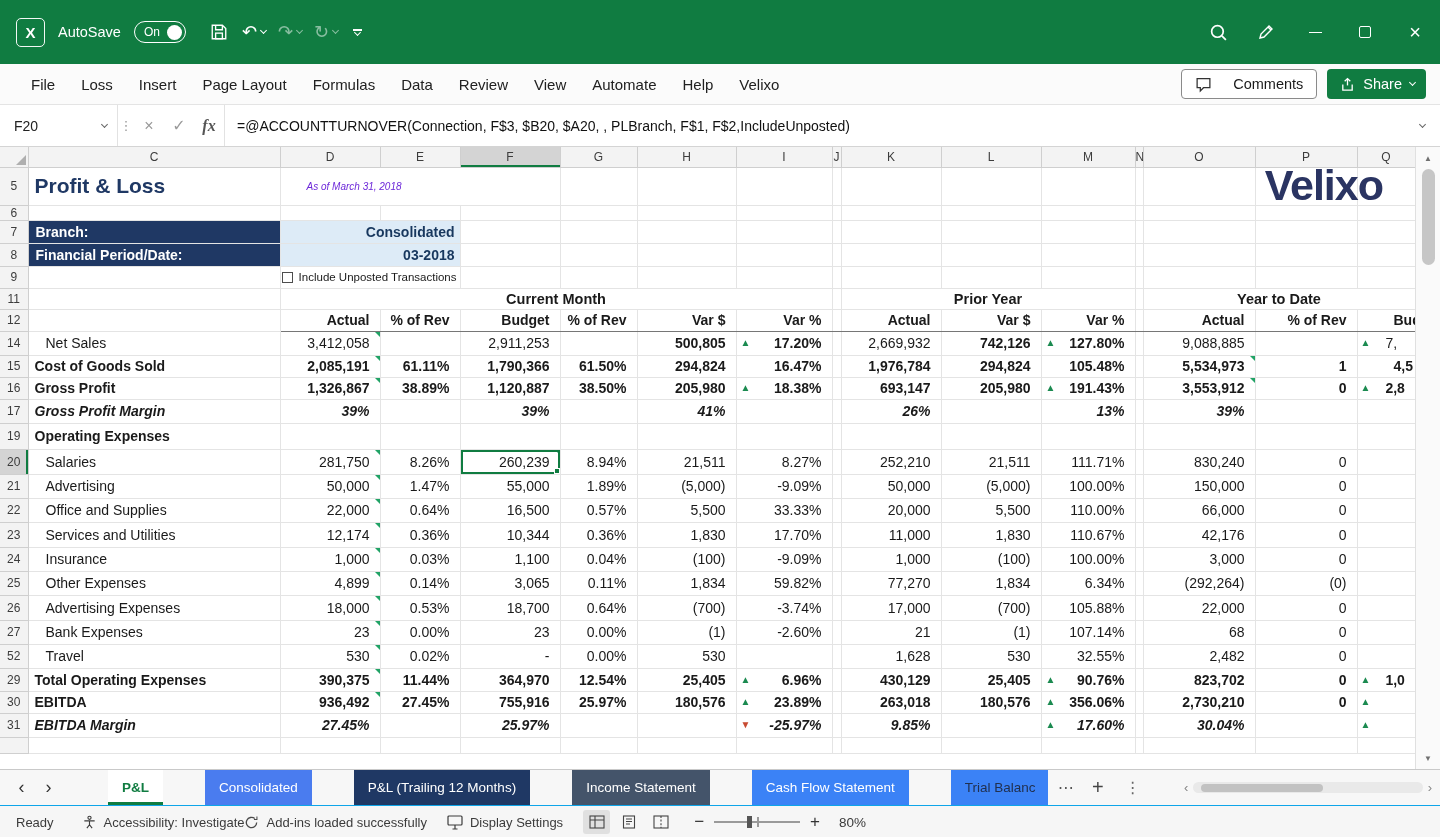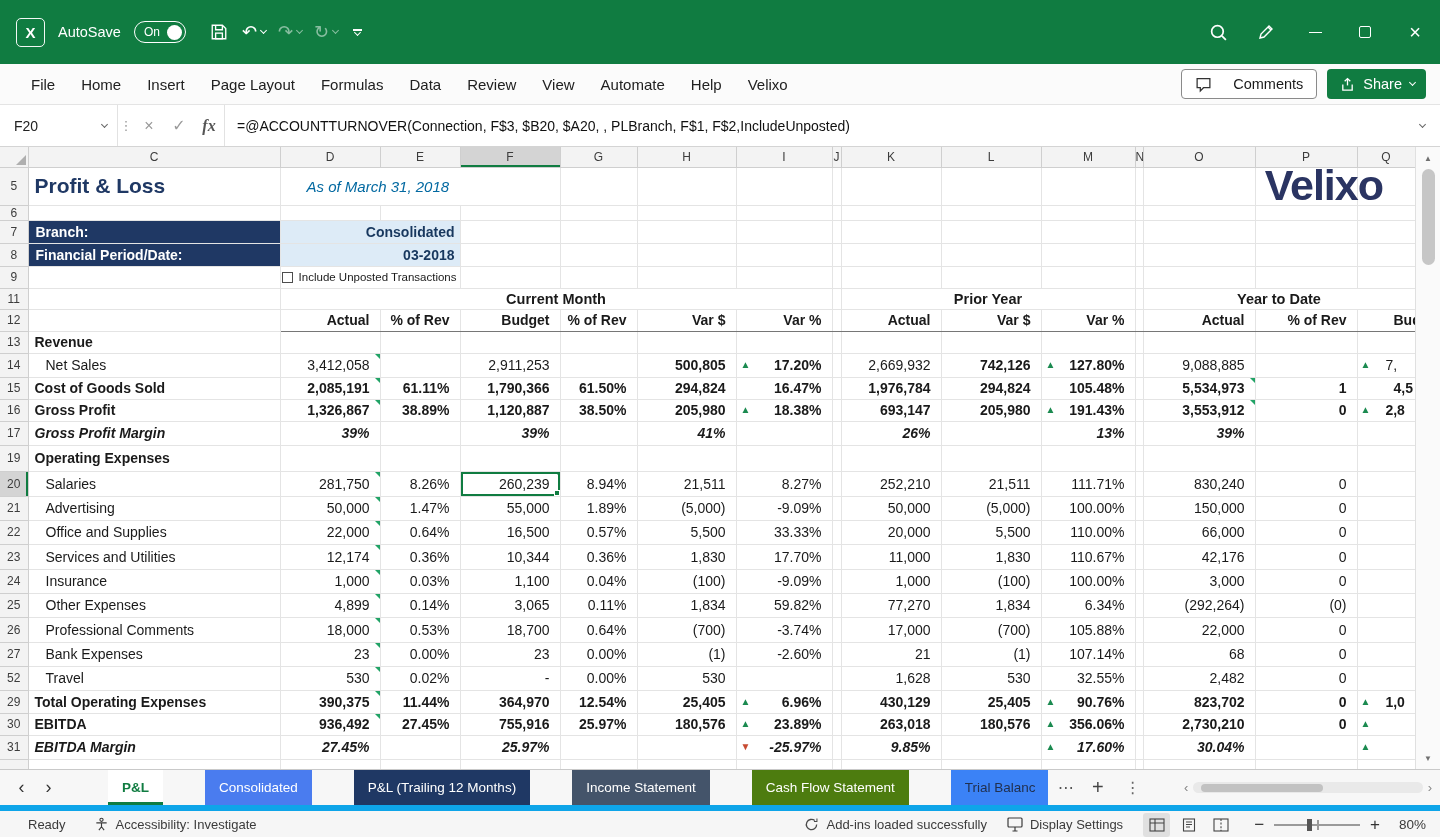--- a/index.html
+++ b/index.html
@@ -57,21 +57,21 @@
   td.corner::after{content:"";position:absolute;right:2px;bottom:2px;border-left:10px solid transparent;border-bottom:10px solid #AFAFAF;}
   thead td.selcol{background:#D4D4D4;box-shadow:inset 0 -2px 0 var(--green);}
   td.rh{background:#F3F3F3;border-color:#CFCFCF;color:#3c3c3c;font-size:12px;text-align:center;cursor:pointer;}
   td.rh.selrow{background:#D4D4D4;box-shadow:inset -2px 0 0 var(--green);}
   td.lbl{padding-left:6px;text-align:left;}
   td.ind{padding-left:17px;}
   td.num{padding-right:10px;text-align:right;}
   td.b{font-weight:bold;}
   td.i{font-style:italic;}
   td.title{font-size:21px;font-weight:bold;color:var(--navy);padding-left:6px;}
-  td.date{font-style:italic;font-size:15px;color:#0369a1;padding-left:26px;}
+  td.date{font-style:italic;font-size:10px;color:#6d28d9;padding-left:26px;}
   td.navy{background:var(--navy);color:#fff;font-weight:bold;padding-left:7px;}
   td.blue{background:#DDEBF7;color:#17375E;font-weight:bold;text-align:right;padding-right:5px;}
   td.ghead{font-weight:bold;text-align:center;font-size:14.5px;}
   td.haswrap{padding:0 !important;}
   tr.hdr td:nth-child(n+3){border-bottom:1px solid #767676;}
   tr.rule td:nth-child(n+2){border-top:1px solid #767676;}
   .chkwrap{display:flex;align-items:center;justify-content:flex-end;gap:6px;width:100%;padding-right:3px;}
   .chkbox{width:11px;height:11px;border:1.4px solid #4d4d4d;background:#fff;display:inline-block;}
   .chklbl{font-size:11.5px;color:#1a1a1a;}
   .icw{display:flex;align-items:center;justify-content:space-between;width:100%;padding:0 10px 0 4px;}
@@ -98,21 +98,21 @@
   .stab.active{background:#fff;color:var(--green);font-weight:bold;box-shadow:inset 0 -3px 0 var(--green);}
   .tab-more{width:32px;display:flex;align-items:center;justify-content:center;font-size:16px;color:#555;cursor:pointer;}
   .tab-add{width:32px;display:flex;align-items:center;justify-content:center;font-size:20px;color:#444;cursor:pointer;}
   .tab-dots{width:26px;display:flex;align-items:center;justify-content:center;color:#666;margin-left:6px;cursor:pointer;}
   .hscroll{margin-left:auto;margin-right:8px;display:flex;align-items:center;gap:5px;width:248px;}
   .hs-arrow{color:#888;font-size:13px;}
   .hs-track{flex:1;height:11px;background:#E9E9E9;border-radius:6px;position:relative;}
   .hs-thumb{position:absolute;left:8px;top:1.5px;width:122px;height:8px;background:#C2C2C2;border-radius:5px;}
 
   
-  .statusbar{flex:0 0 33px;background:#F6F6F6;border-top:6px solid #0ea5e9;display:flex;align-items:center;justify-content:space-between;padding:0 14px 0 28px;font-size:13px;color:#3b3b3b;}
+  .statusbar{flex:0 0 33px;background:#F6F6F6;border-top:1px solid #0ea5e9;display:flex;align-items:center;padding:0 14px 0 16px;font-size:13px;color:#3b3b3b;}
   .sb-left{display:flex;align-items:center;gap:28px;}
   .sb-group{display:flex;align-items:center;gap:7px;}
   .sb-right{display:flex;align-items:center;gap:20px;}
   .views{display:flex;gap:5px;}
   .view-btn{width:27px;height:24px;display:flex;align-items:center;justify-content:center;border-radius:3px;cursor:pointer;}
   .view-btn.active{background:#E0E0E0;}
   .zoomctl{display:flex;align-items:center;gap:10px;}
   .zbtn{font-size:17px;color:#333;cursor:pointer;}
   .slider{width:86px;height:14px;position:relative;display:flex;align-items:center;cursor:pointer;}
   .slider .track{width:100%;height:2px;background:#9a9a9a;}
@@ -182,21 +182,21 @@
         </div>
       <div class="winbtn">
           <span>×</span>
         </div>
     </div>
   </div>
 
   <div class="menubar">
     <div class="menu-tabs" id="menutabs">
         <div class="mtab">File</div>
-        <div class="mtab">Home</div>
+        <div class="mtab">Loss</div>
         <div class="mtab">Insert</div>
         <div class="mtab">Page Layout</div>
         <div class="mtab">Formulas</div>
         <div class="mtab">Data</div>
         <div class="mtab">Review</div>
         <div class="mtab">View</div>
         <div class="mtab">Automate</div>
         <div class="mtab">Help</div>
         <div class="mtab">Velixo</div>
       </div>
@@ -398,38 +398,20 @@
               <td class="num b">Var %</td>
               <td></td>
               <td class="num b">Actual</td>
               <td class="num b">% of Rev</td>
               <td class="b haswrap">
                 <span class="qwrap">
                   <span class="qfrag solo">Bud</span>
                 </span>
               </td>
             </tr>
-            <tr style="height: 22px;">
-              <td class="rh">13</td>
-              <td class="lbl b">Revenue</td>
-              <td></td>
-              <td></td>
-              <td></td>
-              <td></td>
-              <td></td>
-              <td></td>
-              <td></td>
-              <td></td>
-              <td></td>
-              <td></td>
-              <td></td>
-              <td></td>
-              <td></td>
-              <td></td>
-            </tr>
             <tr style="height: 24px;">
               <td class="rh">14</td>
               <td class="lbl ind">Net Sales</td>
               <td class="num">3,412,058<span class="flag"></span></td>
               <td></td>
               <td class="num">2,911,253</td>
               <td></td>
               <td class="num b">500,805</td>
               <td class="num b haswrap">
                 <span class="icw">
@@ -650,21 +632,21 @@
               <td class="num">77,270</td>
               <td class="num">1,834</td>
               <td class="num">6.34%</td>
               <td></td>
               <td class="num">(292,264)</td>
               <td class="num">(0)</td>
               <td></td>
             </tr>
             <tr style="height: 25px;">
               <td class="rh">26</td>
-              <td class="lbl ind">Professional Comments</td>
+              <td class="lbl ind">Advertising Expenses</td>
               <td class="num">18,000<span class="flag"></span></td>
               <td class="num">0.53%</td>
               <td class="num">18,700</td>
               <td class="num">0.64%</td>
               <td class="num">(700)</td>
               <td class="num">-3.74%</td>
               <td></td>
               <td class="num">17,000</td>
               <td class="num">(700)</td>
               <td class="num">105.88%</td>
@@ -845,21 +827,21 @@
         <span>‹</span>
       </div>
     <div class="tab-nav">
         <span>›</span>
       </div>
     <div class="stabs" id="stabs">
         <div class="stab active">P&amp;L</div>
         <div class="stab" style="background: rgb(74, 124, 239); color: rgb(255, 255, 255);">Consolidated</div>
         <div class="stab" style="background: rgb(31, 56, 100); color: rgb(255, 255, 255);">P&amp;L (Trailing 12 Months)</div>
         <div class="stab" style="background: rgb(68, 84, 106); color: rgb(255, 255, 255);">Income Statement</div>
-        <div class="stab" style="background: #4d7c0f; color: rgb(255, 255, 255);">Cash Flow Statement</div>
+        <div class="stab" style="background: #3b82f6; color: rgb(255, 255, 255);">Cash Flow Statement</div>
         <div class="stab" style="background: #3b82f6; color: rgb(33, 48, 79); max-width: 97px;">Trial Balanc</div>
       </div>
     <div class="tab-more">
         <span>⋯</span>
       </div>
     <div class="tab-add">
         <span>+</span>
       </div>
     <div class="tab-dots">
         <span>⋮</span>

